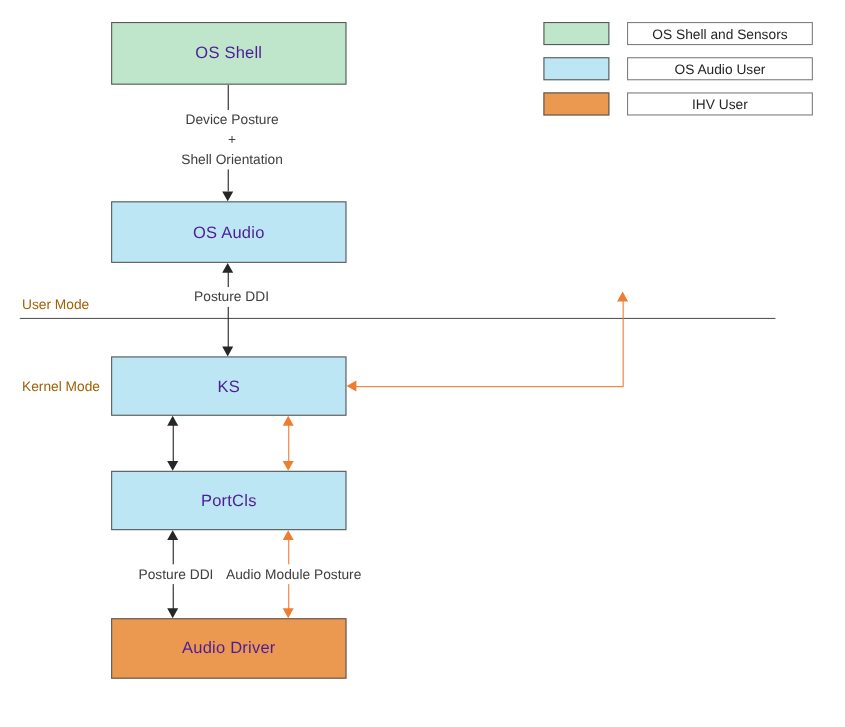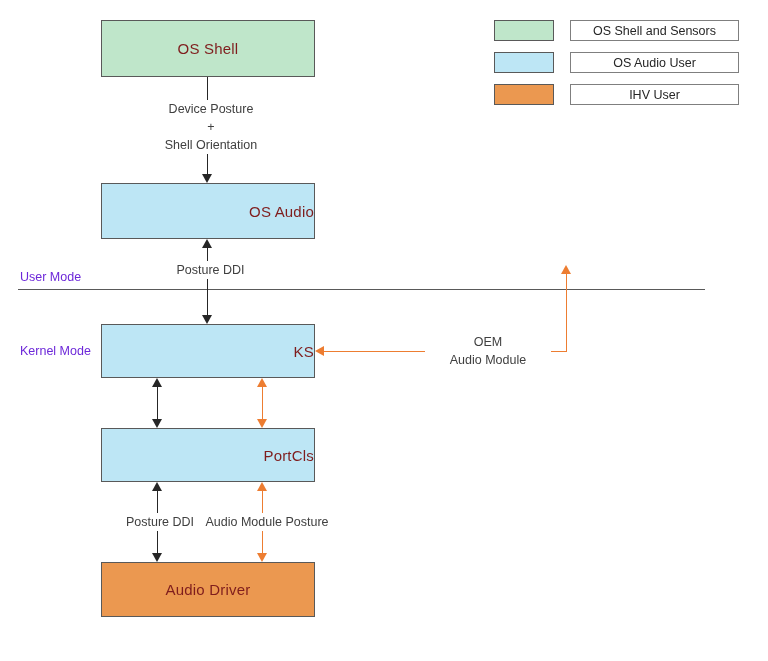--- a/index.html
+++ b/index.html
@@ -21,26 +21,26 @@
 
   
   .node {
     position: absolute;
     box-sizing: border-box;
     border: 1.4px solid #595959;
     display: flex;
     align-items: center;
     justify-content: center;
     font-size: 15px;
-    color: #7f1d1d;
+    color: #4c1d95;
     letter-spacing: .2px;
     z-index: 3;
   }
   .node.green  { background: #bfe6ca; }
-  .node.blue   { background: #bde6f5; justify-content: flex-end; }
+  .node.blue   { background: #bde6f5; }
   .node.orange { background: #eb9850; }
 
   
   .vline, .hline {
     position: absolute;
     z-index: 2;
   }
   .vline { width: 0; border-left: 1.6px solid #262626; }
   .hline { height: 0; border-top: 1.6px solid #262626; }
   .vline.o { border-left-color: #ed7d31; }
@@ -87,21 +87,21 @@
   
   .divider {
     position: absolute;
     height: 0;
     border-top: 1.5px solid #595959;
     z-index: 2;
   }
   .modetext {
     position: absolute;
     font-size: 12.5px;
-    color: #6d28d9;
+    color: #a16207;
     white-space: nowrap;
     z-index: 5;
   }
 
   
   .legend { position: absolute; z-index: 6; }
   .lg-swatch {
     position: absolute;
     box-sizing: border-box;
     border: 1.3px solid #595959;
@@ -181,24 +181,20 @@
   <div class="ahead o up" style="left:257px; top:482px;"></div>
   <div class="ahead o down" style="left:257px; top:553px;"></div>
   <div class="elabel" style="left:200px; top:513px; width:128px;">Audio Module Posture</div>
 
   <div class="vline o" style="left:566px; top:272px; height:79px;"></div>
 
   <div class="hline o" style="left:320px; top:351px; width:247px;"></div>
   <div class="ahead o left" style="left:315px; top:346px;"></div>
 
   <div class="ahead o up" style="left:561px; top:265px;"></div>
-  <div class="elabel" style="left:425px; top:333px; width:120px;">
-    <div>OEM</div>
-    <div>Audio Module</div>
-  </div>
 
   <div class="legend" style="left:0; top:0; width:636px; height:120px;">
 
     <div class="lg-swatch green" style="left:494px; top:20px; width:60px; height:21px;"></div>
     <div class="lg-label" style="left:570px; top:20px; width:169px; height:21px;">OS Shell and Sensors</div>
 
     <div class="lg-swatch blue" style="left:494px; top:52px; width:60px; height:21px;"></div>
     <div class="lg-label" style="left:570px; top:52px; width:169px; height:21px;">OS Audio User</div>
 
     <div class="lg-swatch orange" style="left:494px; top:84px; width:60px; height:21px;"></div>

